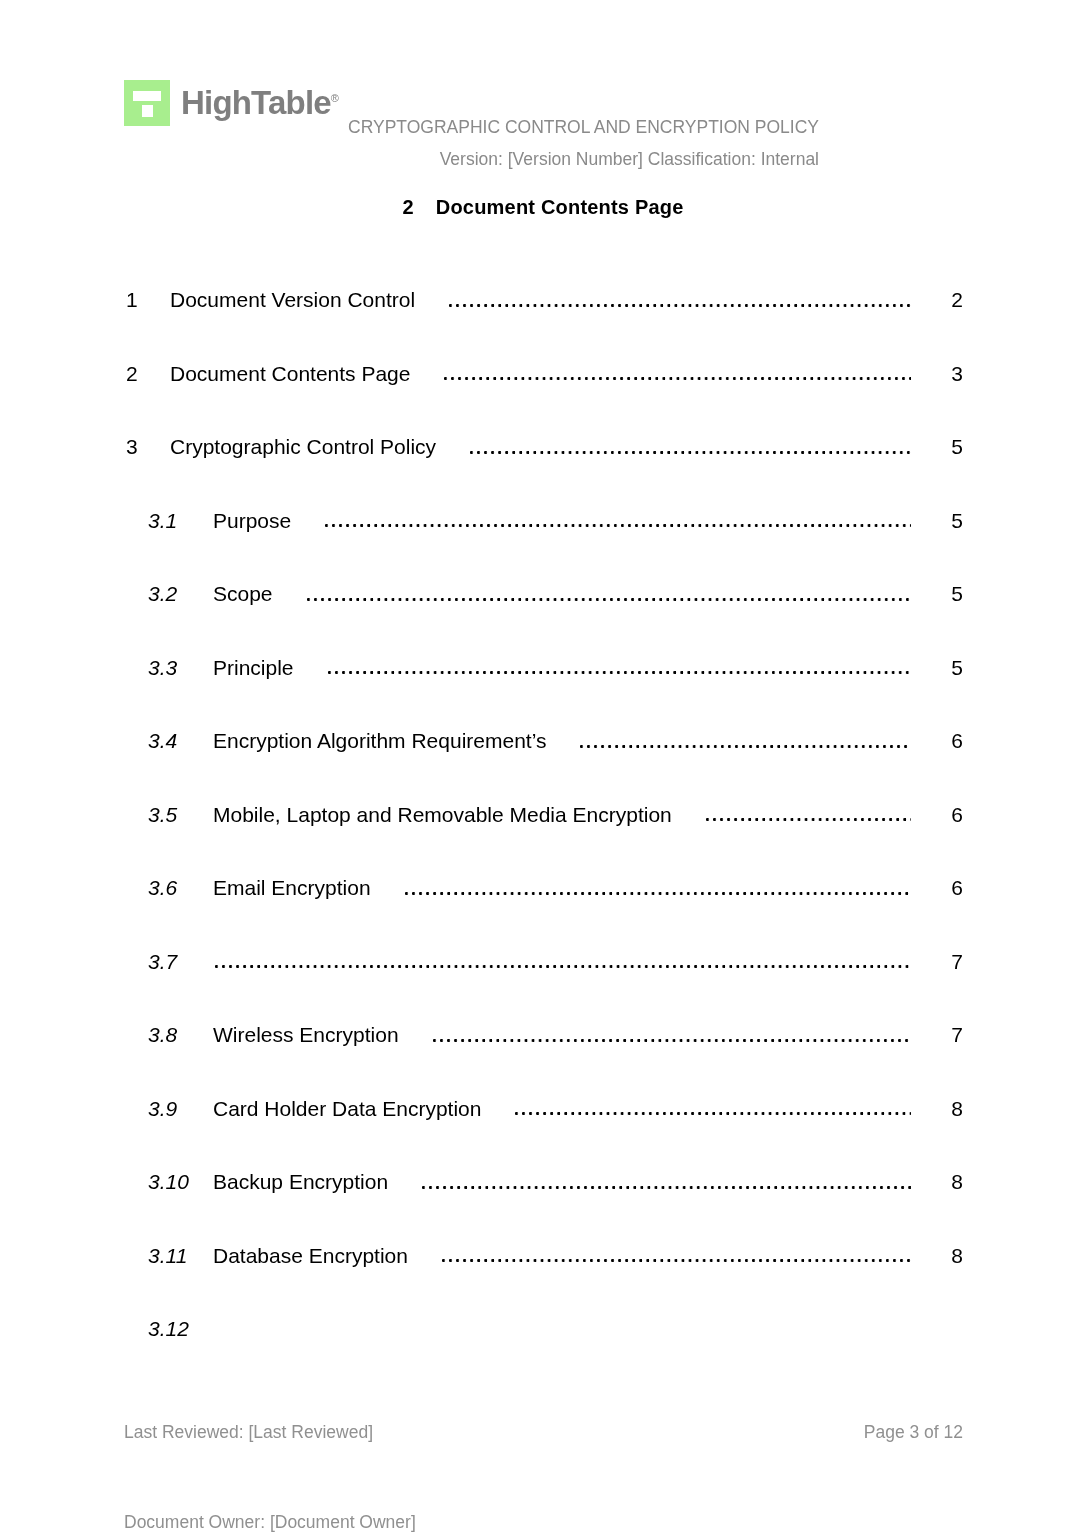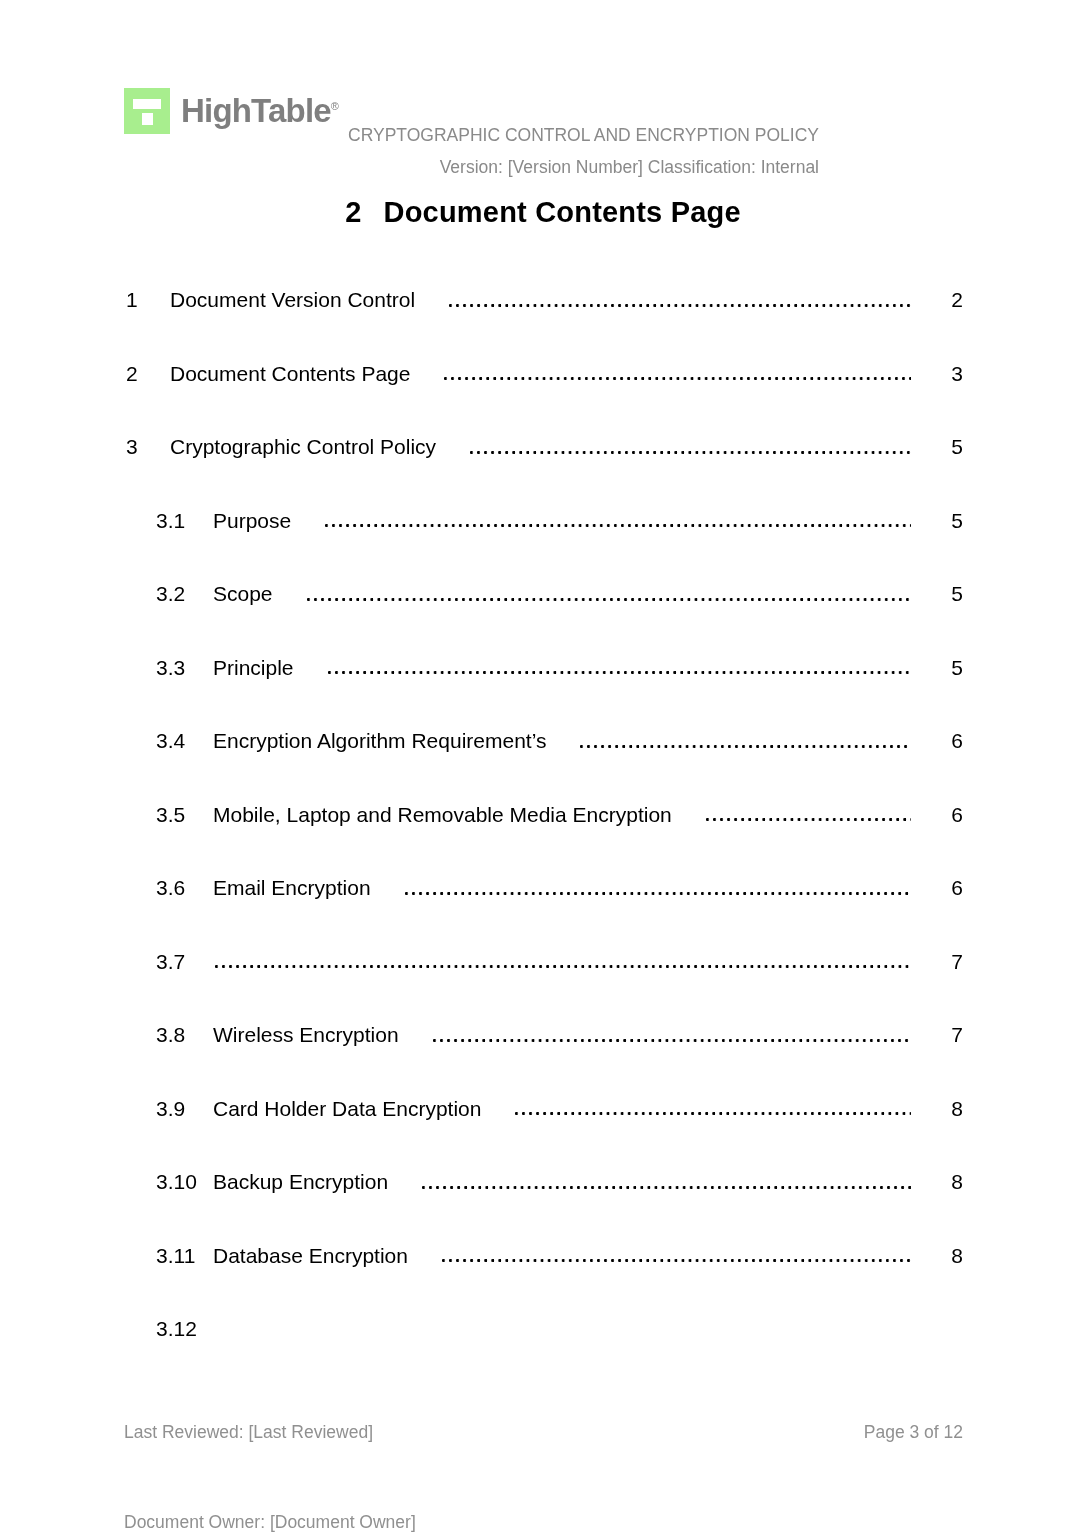--- a/index.html
+++ b/index.html
@@ -13,21 +13,21 @@
     position: relative;
     font-family: "Liberation Sans", sans-serif;
     color: #000000;
     overflow: hidden;
   }
 
   
   .page-header {
     position: absolute;
     left: 0;
-    top: 12px;
+    top: 4px;
     width: 942px;
     height: 160px;
   }
   .logo-block {
     position: absolute;
     left: 124px;
     top: 76px;
     display: flex;
     align-items: center;
   }
@@ -81,21 +81,21 @@
   .header-lines .hl1 { display: block; margin-top: 39px; }
   .header-lines .hl2 { display: block; margin-top: 14px; }
 
   
   .doc-title {
     position: absolute;
     left: 0;
     top: 196px;
     width: 1086px;
     text-align: center;
-    font-size: 29px;
+    font-size: 20px;
     font-weight: bold;
     color: #000000;
     letter-spacing: 0.2px;
   }
   .doc-title .tnum { margin-right: 22px; }
 
   
   .toc {
     position: absolute;
     left: 0;
@@ -148,21 +148,21 @@
   .toc-entry .page {
     flex: none;
     padding-left: 6px;
     font-variant-numeric: tabular-nums;
   }
 
   
   .toc-entry.lvl1 .num  { left: 126px; }
   .toc-entry.lvl1 .row  { left: 170px; }
   
-  .toc-entry.lvl2 .num  { left: 156px; }
+  .toc-entry.lvl2 .num  { left: 148px; font-style: italic; }
   .toc-entry.lvl2 .row  { left: 213px; }
 
   
   .page-footer {
     position: absolute;
     left: 0;
     bottom: 0;
     width: 1086px;
     height: 140px;
     color: #909090;

